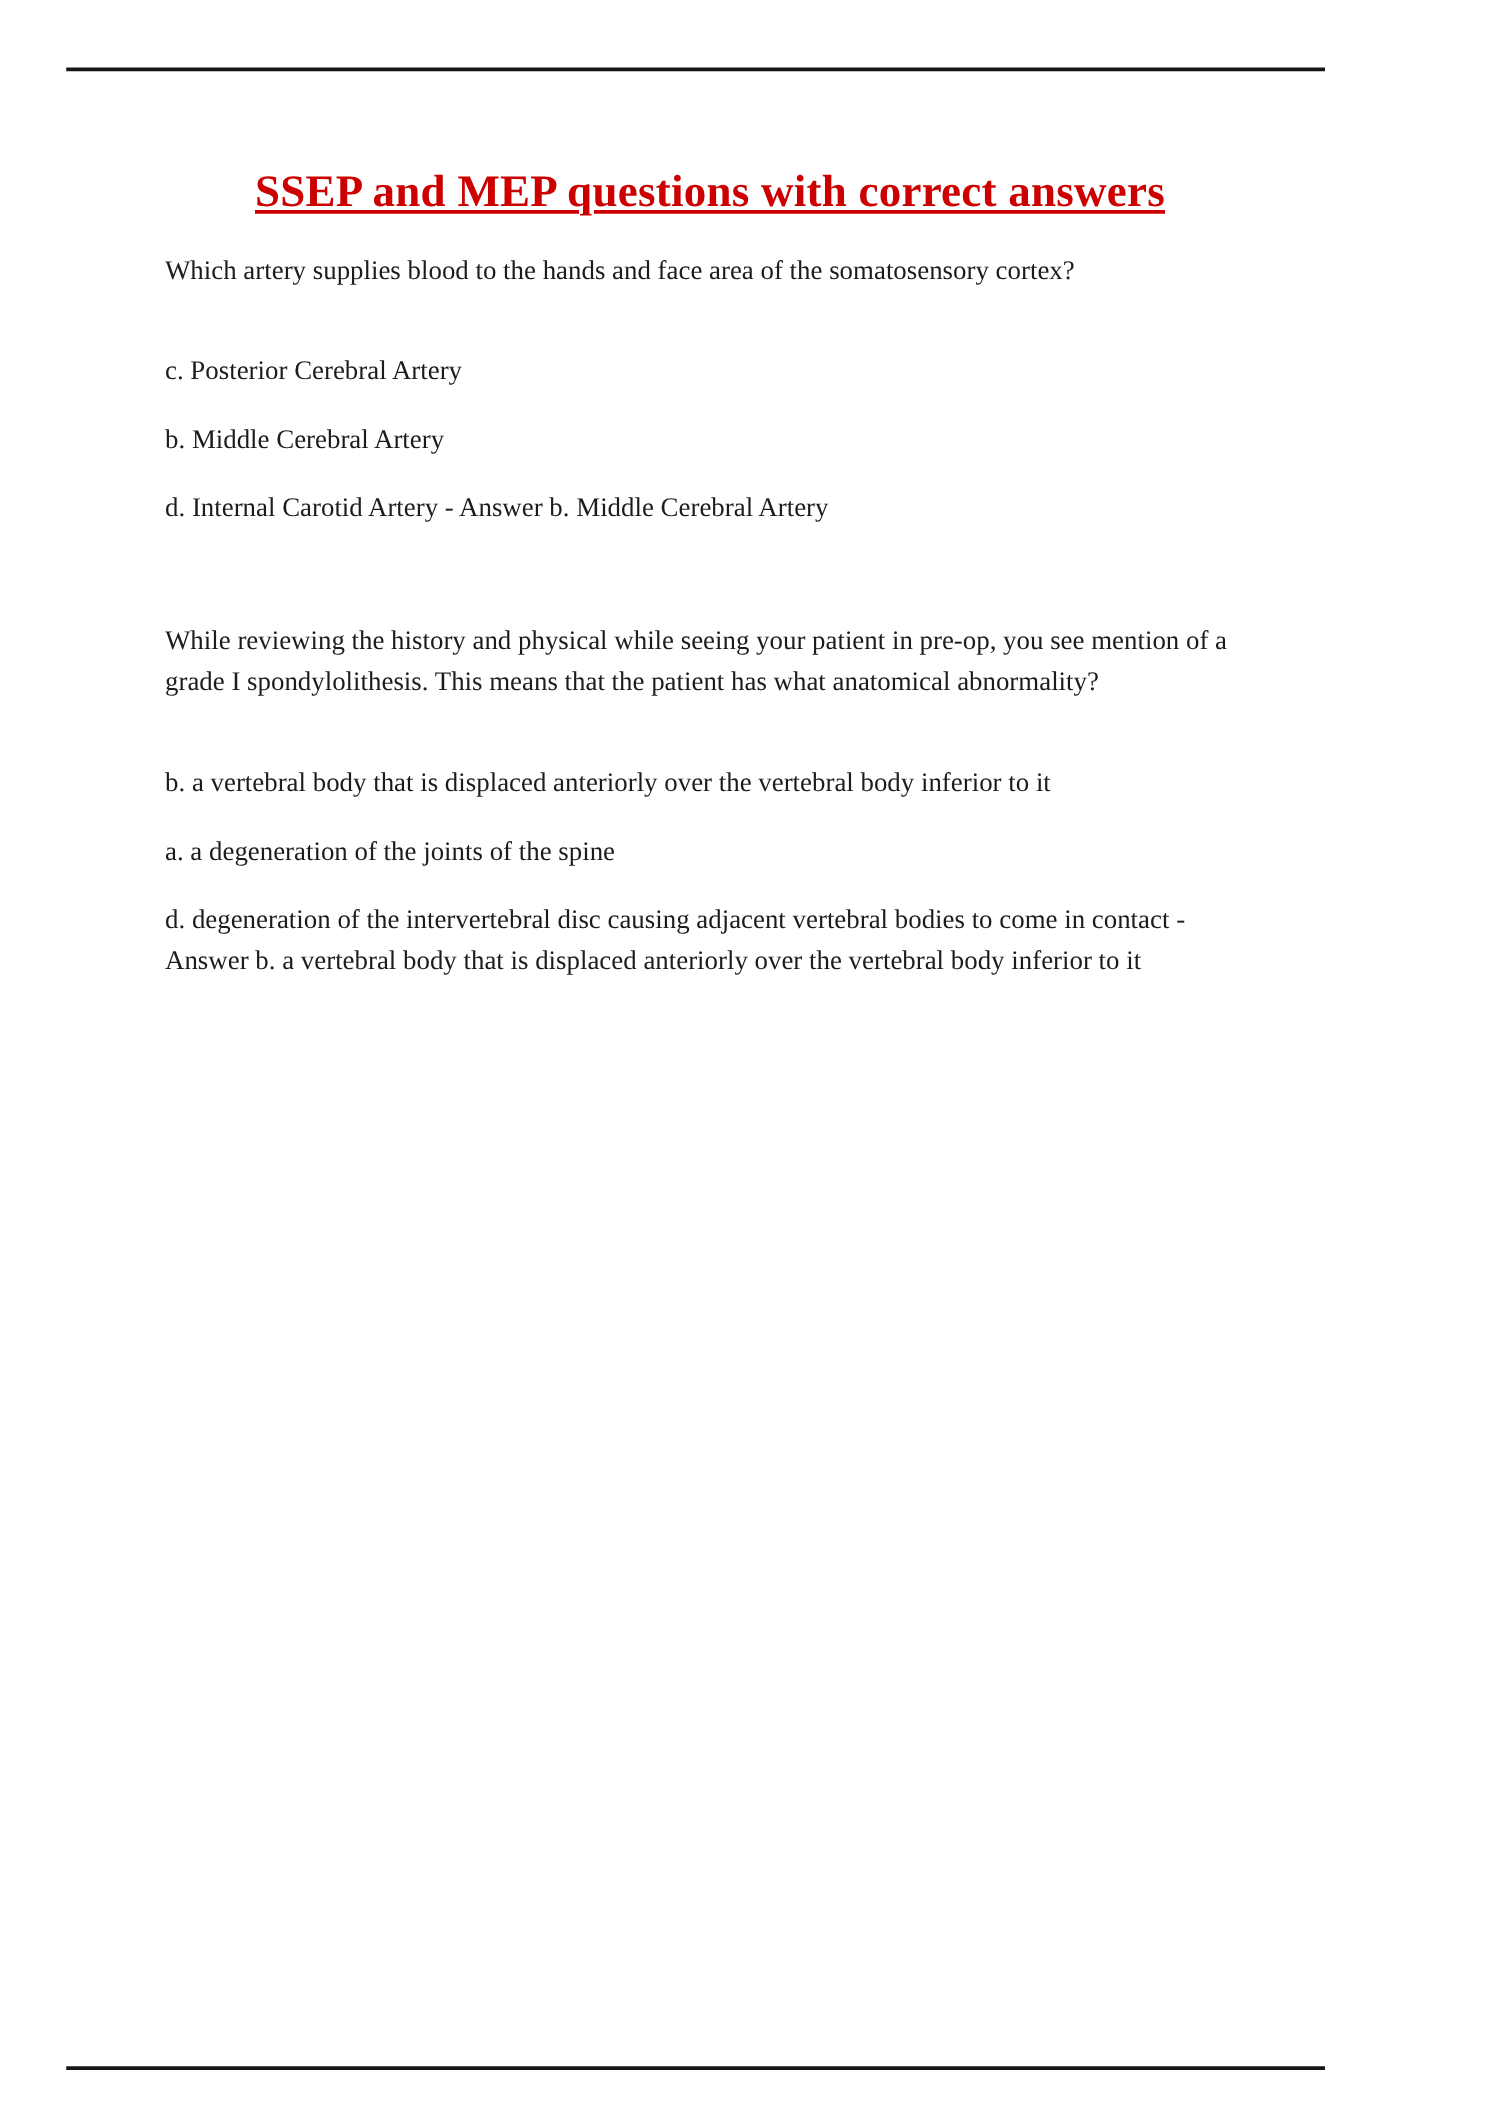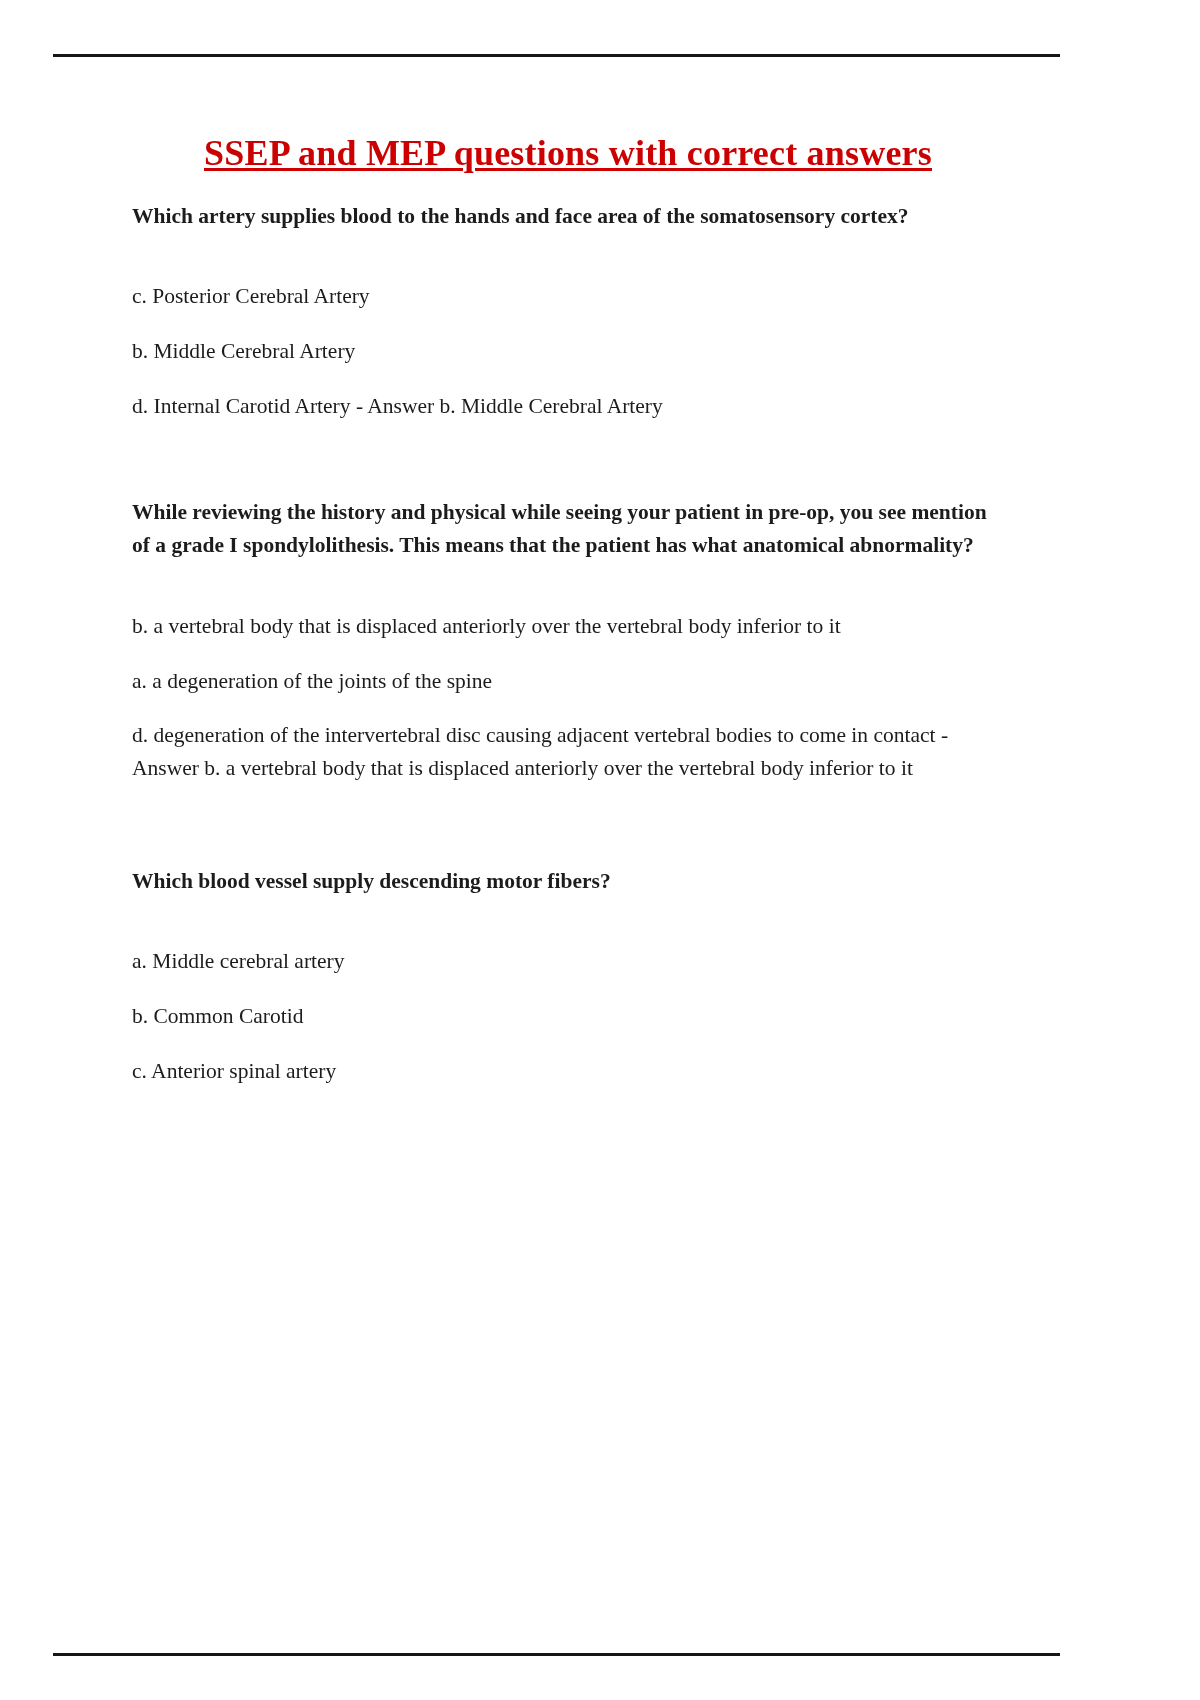--- a/index.html
+++ b/index.html
@@ -53,21 +53,20 @@
     letter-spacing: 0.2px;
   }
 
   .q-block { margin: 0; }
 
   .q-text {
     font-size: 21.5px;
     line-height: 1.52;
     margin: 0 0 6px 0;
     text-align: left;
-    font-weight: bold;
   }
 
   .opt-list {
     list-style: none;
     margin: 0;
     padding: 0;
   }
   .opt {
     font-size: 21.5px;
     line-height: 1.52;
@@ -107,27 +106,18 @@
       <div class="gap-sm"></div>
       <ul class="opt-list">
         <li class="opt">b. a vertebral body that is displaced anteriorly over the vertebral body inferior to it</li>
         <li class="opt">a. a degeneration of the joints of the spine</li>
         <li class="opt multiline">d. degeneration of the intervertebral disc causing adjacent vertebral bodies to come in contact - Answer   b. a vertebral body that is displaced anteriorly over the vertebral body inferior to it</li>
       </ul>
     </div>
 
     <div class="gap-lg"></div>
 
-    <div class="q-block">
-      <p class="q-text">Which blood vessel supply descending motor fibers?</p>
-      <div class="gap-sm"></div>
-      <ul class="opt-list">
-        <li class="opt">a. Middle cerebral artery</li>
-        <li class="opt">b. Common Carotid</li>
-        <li class="opt">c. Anterior spinal artery</li>
-      </ul>
-    </div>
 
   </div>
 
   <div class="rule rule-bottom"></div>
 
 </div>
 
 </body></html>

